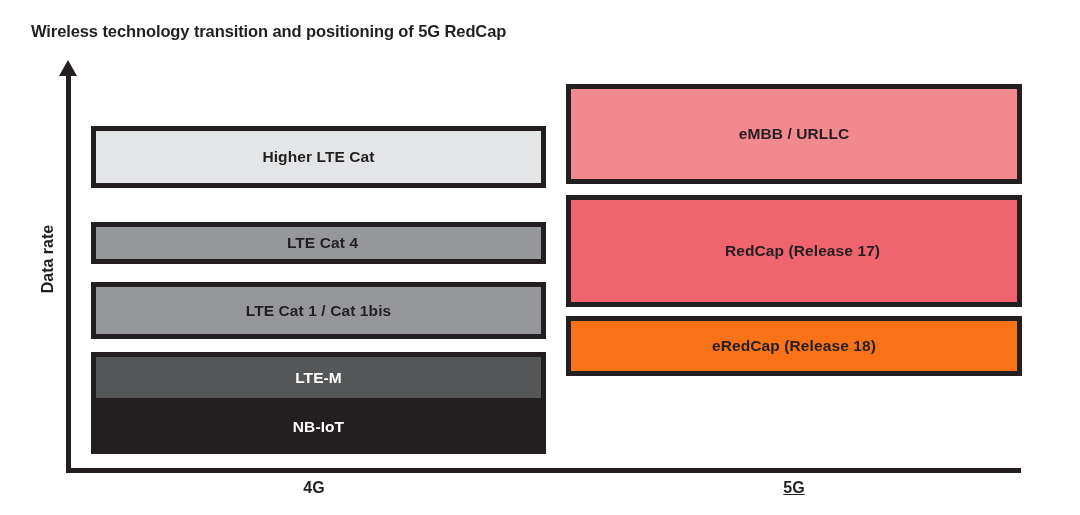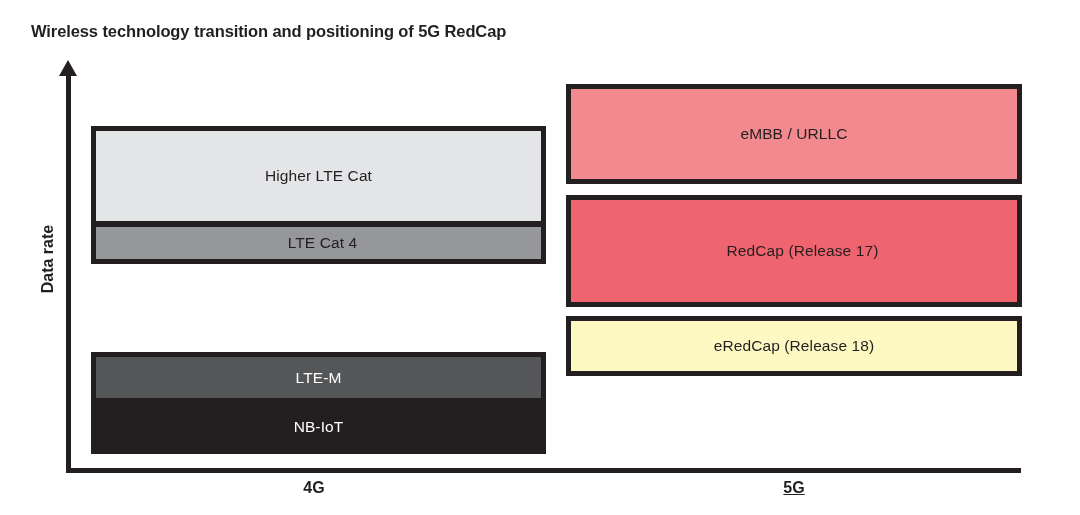--- a/index.html
+++ b/index.html
@@ -89,32 +89,32 @@
   .bar {
     position: absolute;
     box-sizing: border-box;
     border: 5px solid #231f20;
     display: flex;
     align-items: center;
     justify-content: center;
   }
   .bar-label {
     font-size: 15.5px;
-    font-weight: normal;
+    font-weight: bold;
     letter-spacing: 0.1px;
     text-align: center;
     white-space: nowrap;
   }
 
   
   .col-4g { left: 91px; width: 455px; }
   
   .col-5g { left: 566px; width: 456px; }
 
-  #bar-higher-lte-cat   { top: 126px; height: 100px; }
+  #bar-higher-lte-cat   { top: 126px; height: 62px; }
   #bar-lte-cat-4        { top: 222px; height: 42px; }
   #bar-lte-cat-1        { top: 282px; height: 57px; }
   #bar-lte-m            { top: 352px; height: 51px; }
   #bar-nb-iot           { top: 400px; height: 54px; }
 
   #bar-embb-urllc       { top: 84px;  height: 100px; }
   #bar-redcap-r17       { top: 195px; height: 112px; }
   #bar-eredcap-r18      { top: 316px; height: 60px; }
 </style>
 </head>
@@ -133,34 +133,37 @@
   <div class="x-tick-label" id="x-tick-5g" style="color: rgb(35, 31, 32);">5G</div>
 
   <div class="bar col-4g" id="bar-higher-lte-cat" style="background: rgb(227, 229, 231); border-color: rgb(35, 31, 32);">
     <span class="bar-label" style="color: rgb(35, 31, 32);">Higher LTE Cat</span>
   </div>
 
   <div class="bar col-4g" id="bar-lte-cat-4" style="background: rgb(149, 151, 155); border-color: rgb(35, 31, 32); padding-left: 8px;">
     <span class="bar-label" style="color: rgb(35, 31, 32);">LTE Cat 4</span>
   </div>
 
+  <div class="bar col-4g" id="bar-lte-cat-1" style="background: rgb(149, 151, 155); border-color: rgb(35, 31, 32);">
+    <span class="bar-label" style="color: rgb(35, 31, 32);">LTE Cat 1 / Cat 1bis</span>
+  </div>
 
   <div class="bar col-4g" id="bar-lte-m" style="background: rgb(84, 86, 88); border-color: rgb(35, 31, 32);">
     <span class="bar-label" style="color: rgb(255, 255, 255);">LTE-M</span>
   </div>
 
   <div class="bar col-4g" id="bar-nb-iot" style="background: rgb(35, 31, 32); border-color: rgb(35, 31, 32);">
     <span class="bar-label" style="color: rgb(255, 255, 255);">NB-IoT</span>
   </div>
 
   <div class="bar col-5g" id="bar-embb-urllc" style="background: rgb(242, 137, 143); border-color: rgb(35, 31, 32);">
     <span class="bar-label" style="color: rgb(35, 31, 32);">eMBB / URLLC</span>
   </div>
 
   <div class="bar col-5g" id="bar-redcap-r17" style="background: rgb(240, 100, 111); border-color: rgb(35, 31, 32); padding-left: 17px;">
     <span class="bar-label" style="color: rgb(35, 31, 32);">RedCap (Release 17)</span>
   </div>
 
-  <div class="bar col-5g" id="bar-eredcap-r18" style="background: #fef9c3; border-color: rgb(35, 31, 32);">
+  <div class="bar col-5g" id="bar-eredcap-r18" style="background: #f97316; border-color: rgb(35, 31, 32);">
     <span class="bar-label" style="color: rgb(35, 31, 32);">eRedCap (Release 18)</span>
   </div>
 
 </div>
 
 </body></html>

